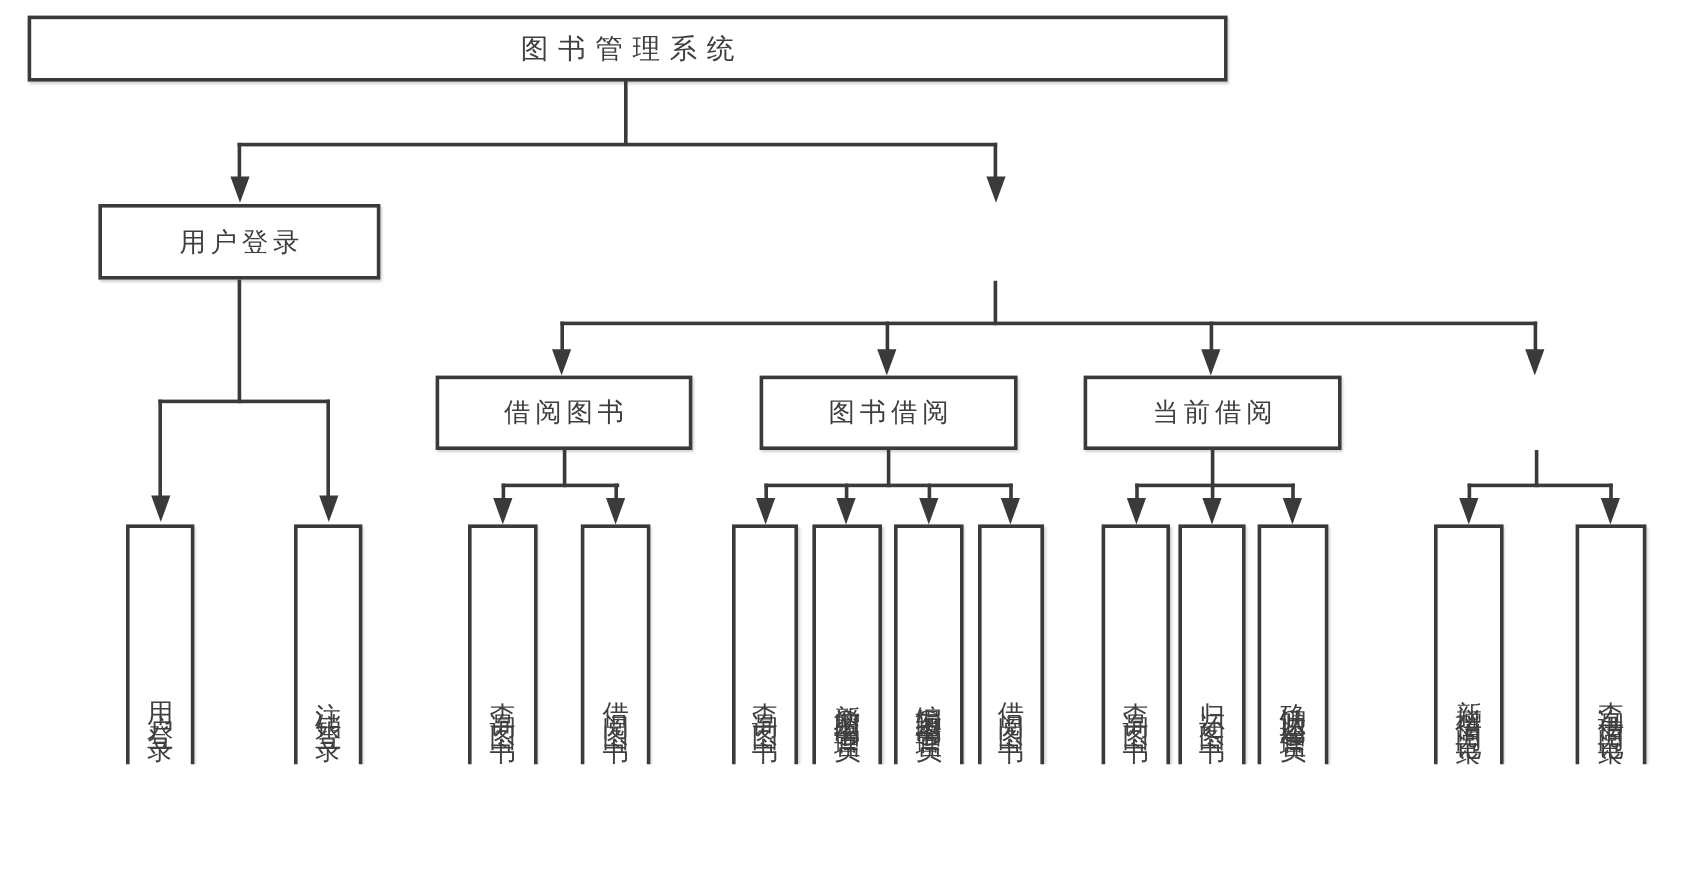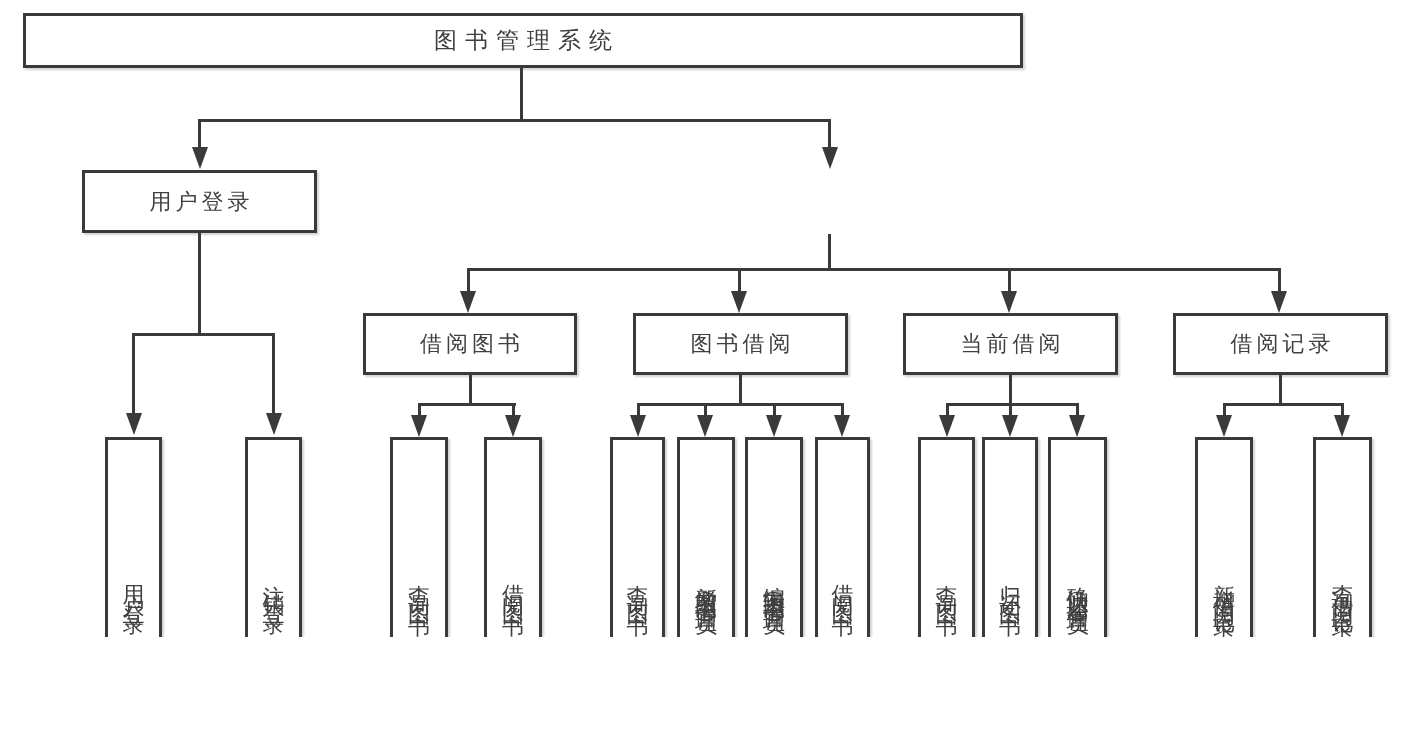--- a/index.html
+++ b/index.html
@@ -74,21 +74,20 @@
   <div class="vline" style="left:738px;top:268px;height:26px;"></div>
   <div class="arrow" style="left:731px;top:291px;"></div>
   <div class="vline" style="left:1008px;top:268px;height:26px;"></div>
   <div class="arrow" style="left:1001px;top:291px;"></div>
   <div class="vline" style="left:1278px;top:268px;height:26px;"></div>
   <div class="arrow" style="left:1271px;top:291px;"></div>
 
   <div class="box hlabel" style="left:363px;top:313px;width:214px;height:62px;">借阅图书</div>
   <div class="box hlabel" style="left:903px;top:313px;width:215px;height:62px;">当前借阅</div>
   <div class="box hlabel" style="left:633px;top:313px;width:215px;height:62px;">图书借阅</div>
-  <div class="box hlabel" style="left:1173px;top:313px;width:215px;height:62px;">借阅记录</div>
 
   <div class="vline" style="left:469px;top:375px;height:31px;"></div>
   <div class="hline" style="left:418px;top:403px;width:98px;"></div>
   <div class="vline" style="left:418px;top:403px;height:14px;"></div>
   <div class="arrow" style="left:411px;top:415px;"></div>
   <div class="vline" style="left:512px;top:403px;height:14px;"></div>
   <div class="arrow" style="left:505px;top:415px;"></div>
 
   <div class="vline" style="left:739px;top:375px;height:31px;"></div>
   <div class="hline" style="left:637px;top:403px;width:207px;"></div>

